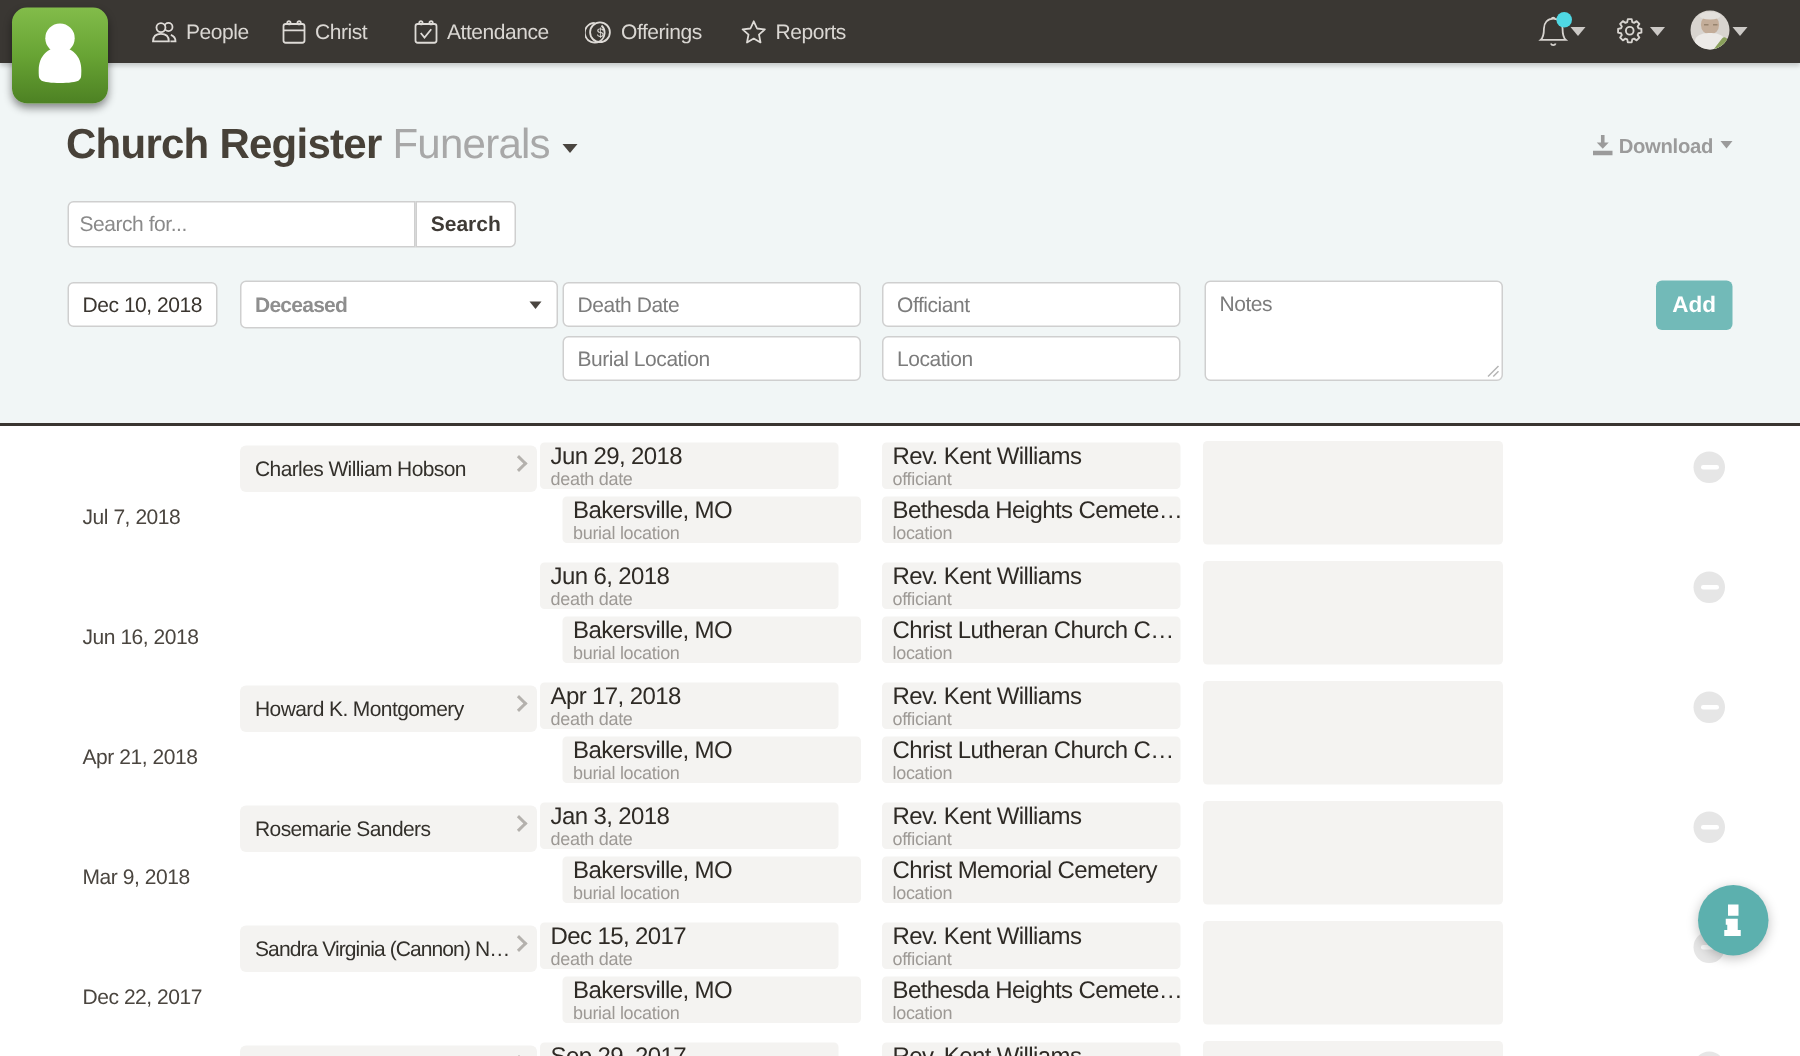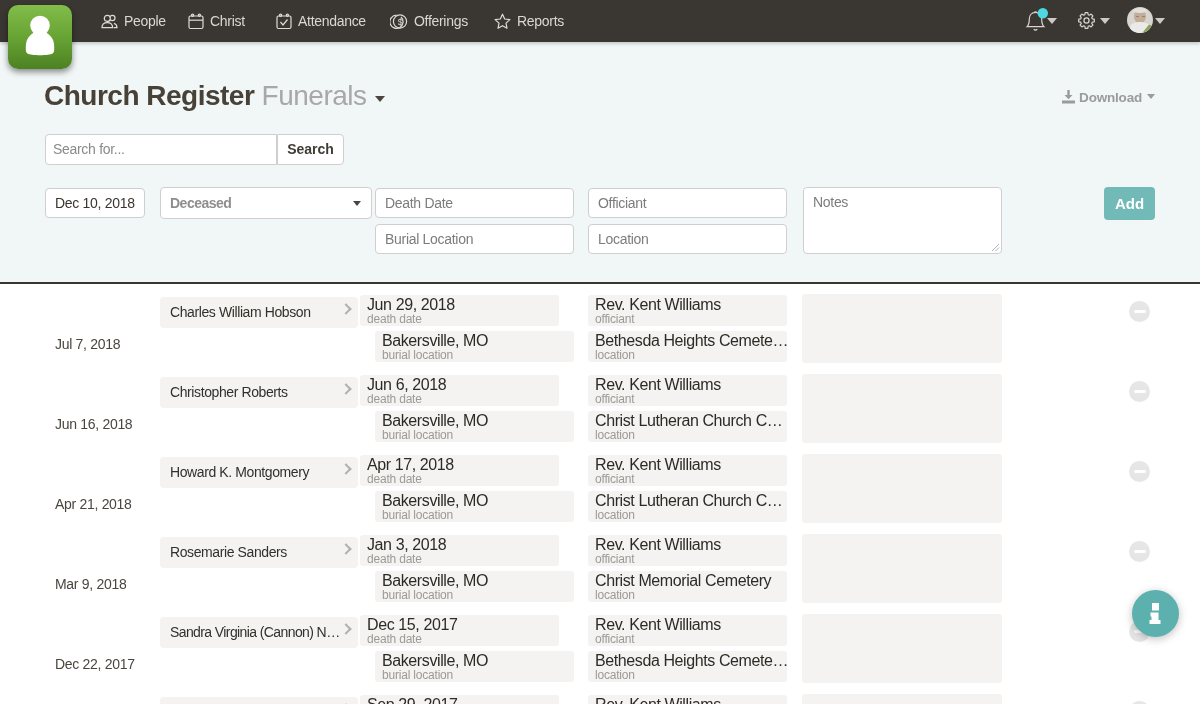--- a/index.html
+++ b/index.html
@@ -182,21 +182,20 @@
         </div>
       <div class="cell c4">
           <div class="v">Bethesda Heights Cemete…</div>
           <div class="l">location</div>
         </div>
       <div class="notes"></div>
       <div class="minus"></div>
     </div>
     <div class="row" style="top:89px">
       <div class="rdate">Jun 16, 2018</div>
-      <div class="namebox">Christopher Roberts<span class="chev"></span></div>
       <div class="cell c1">
           <div class="v">Jun 6, 2018</div>
           <div class="l">death date</div>
         </div>
       <div class="cell c2">
           <div class="v">Bakersville, MO</div>
           <div class="l">burial location</div>
         </div>
       <div class="cell c3">
           <div class="v">Rev. Kent Williams</div>

